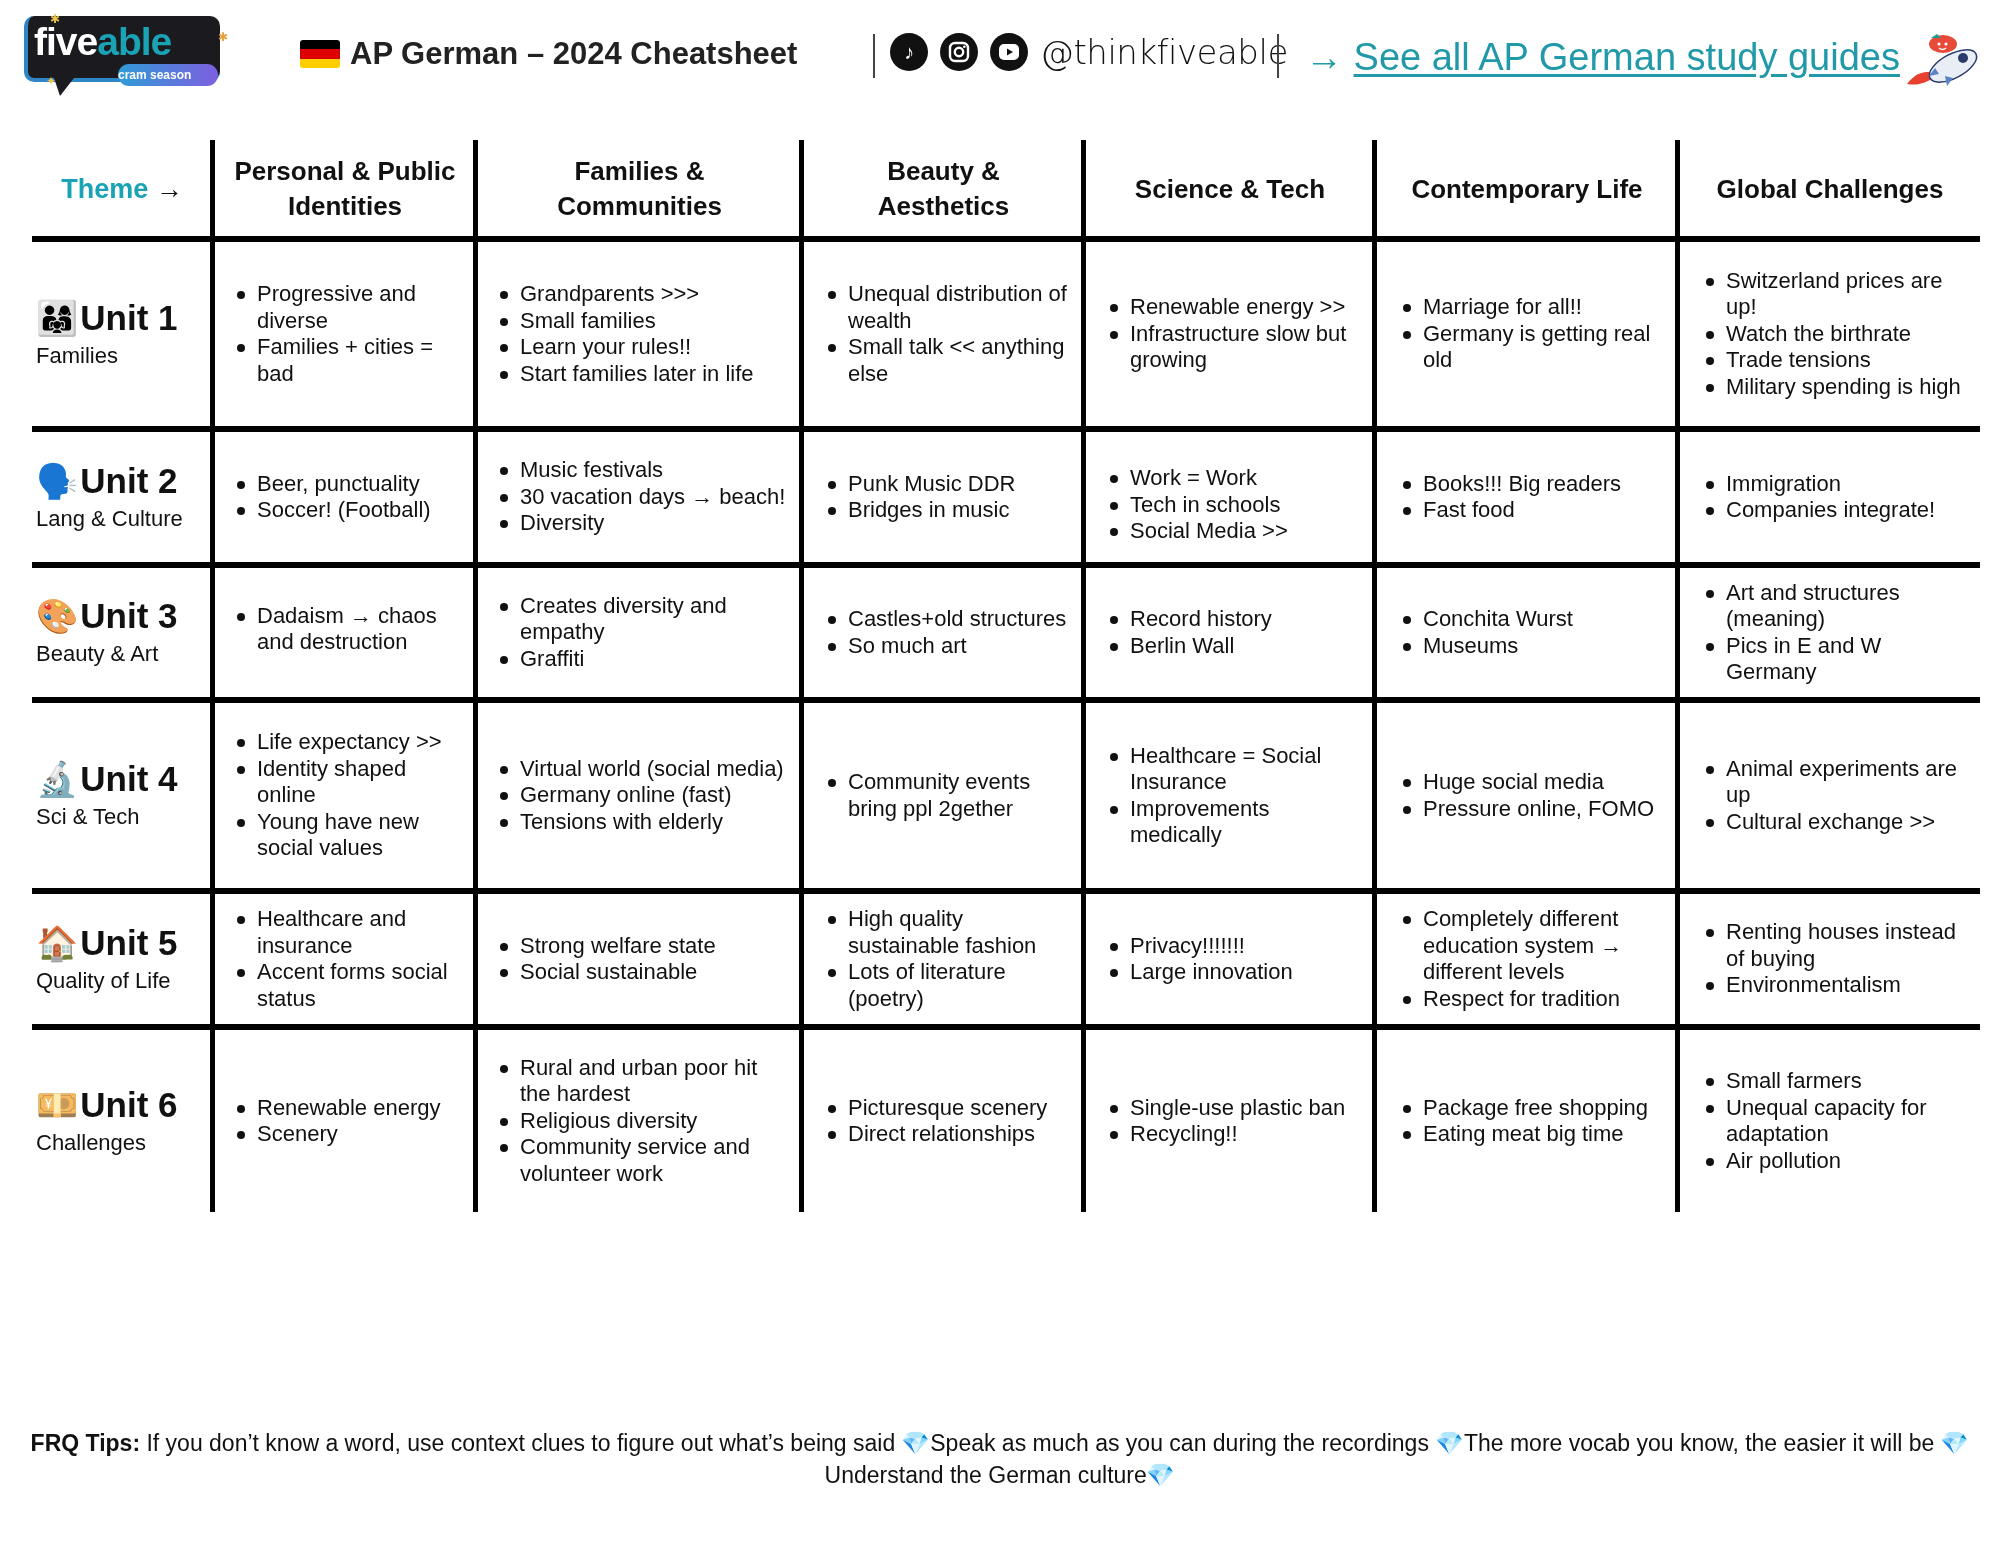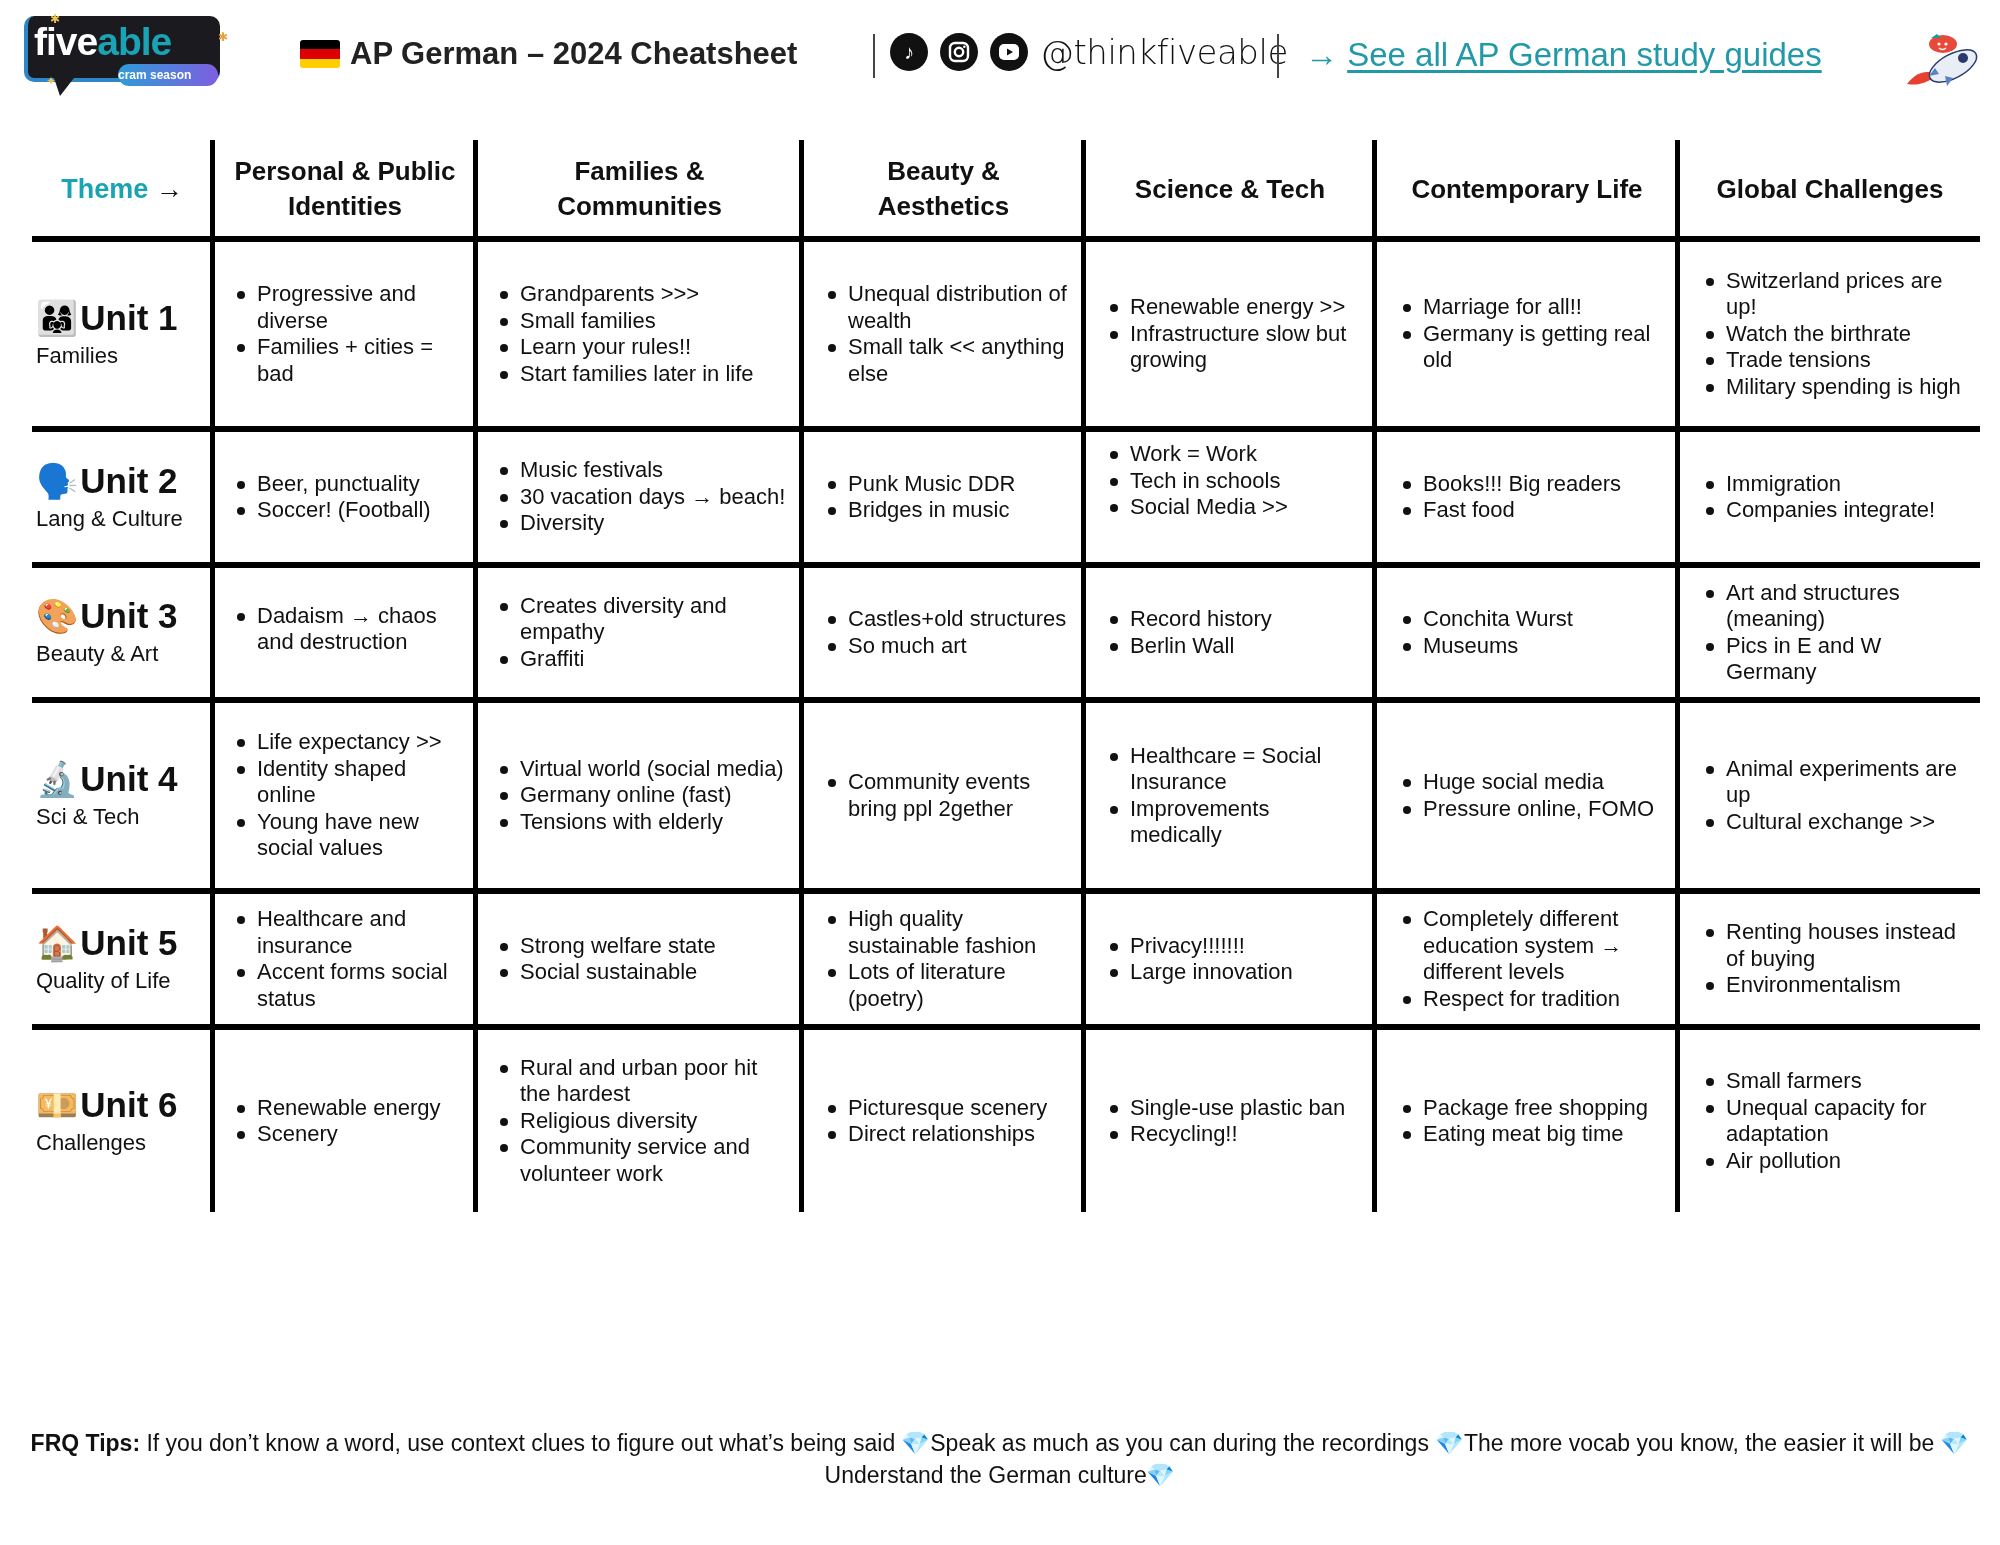--- a/index.html
+++ b/index.html
@@ -20,21 +20,21 @@
   .logo .spark { position: absolute; color: #e9c34b; font-size: 12px; }
 
   .title { position: absolute; left: 300px; top: 36px; font-weight: 900; font-size: 31px; color: #222; display: flex; align-items: center; gap: 10px; white-space: nowrap; }
   .flag { width: 40px; height: 28px; display: inline-block; border-radius: 3px; overflow: hidden; }
   .flag span { display: block; height: 33.34%; }
 
   .vbar { position: absolute; width: 2px; background: #444; }
   .social { position: absolute; top: 32px; display: flex; align-items: center; gap: 12px; }
   .soc-icon { width: 38px; height: 38px; border-radius: 50%; background: #111; color: #fff; display: flex; align-items: center; justify-content: center; font-size: 20px; font-weight: 700; }
   .handle { font-size: 34px; color: #111; font-family: "DejaVu Sans", sans-serif; font-weight: 300; letter-spacing: -0.5px; }
-  .guides-link { position: absolute; left: 1305px; top: 36px; font-size: 33px; color: #2199a8; white-space: nowrap; }
+  .guides-link { position: absolute; left: 1305px; top: 36px; font-size: 38px; color: #2199a8; white-space: nowrap; }
   .guides-link .lbl { text-decoration: underline; text-underline-offset: 4px; }
   .rocket { position: absolute; left: 1905px; top: 28px; width: 82px; height: 62px; }
 
   
   .grid { position: absolute; left: 32px; top: 140px; width: 1948px; }
   .cell { position: absolute; display: flex; align-items: center; }
   .hline { position: absolute; left: 0; width: 1948px; height: 6px; background: #000; }
   .vline { position: absolute; width: 5px; background: #000; }
 
   .th { justify-content: center; text-align: center; font-weight: 900; font-size: 26px; line-height: 35px; color: #111; }
@@ -196,21 +196,21 @@
           <li>30 vacation days → beach!</li>
           <li>Diversity</li>
         </ul>
       </div>
       <div class="cell" style="left: 772px; top: 292px; width: 277px; height: 130px; padding-left: 20px; padding-right: 6px;">
         <ul class="bul">
           <li>Punk Music DDR</li>
           <li>Bridges in music</li>
         </ul>
       </div>
-      <div class="cell" style="left: 1054px; top: 276px; width: 286px; height: 130px; padding-left: 20px; padding-right: 0;">
+      <div class="cell" style="left: 1054px; top: 300px; width: 286px; height: 130px; padding-left: 20px; padding-right: 0;">
         <ul class="bul">
           <li>Work = Work</li>
           <li>Tech in schools</li>
           <li>Social Media &gt;&gt;</li>
         </ul>
       </div>
       <div class="cell" style="left: 1345px; top: 292px; width: 298px; height: 130px; padding-left: 22px; padding-right: 6px;">
         <ul class="bul">
           <li>Books!!! Big readers</li>
           <li>Fast food</li>

